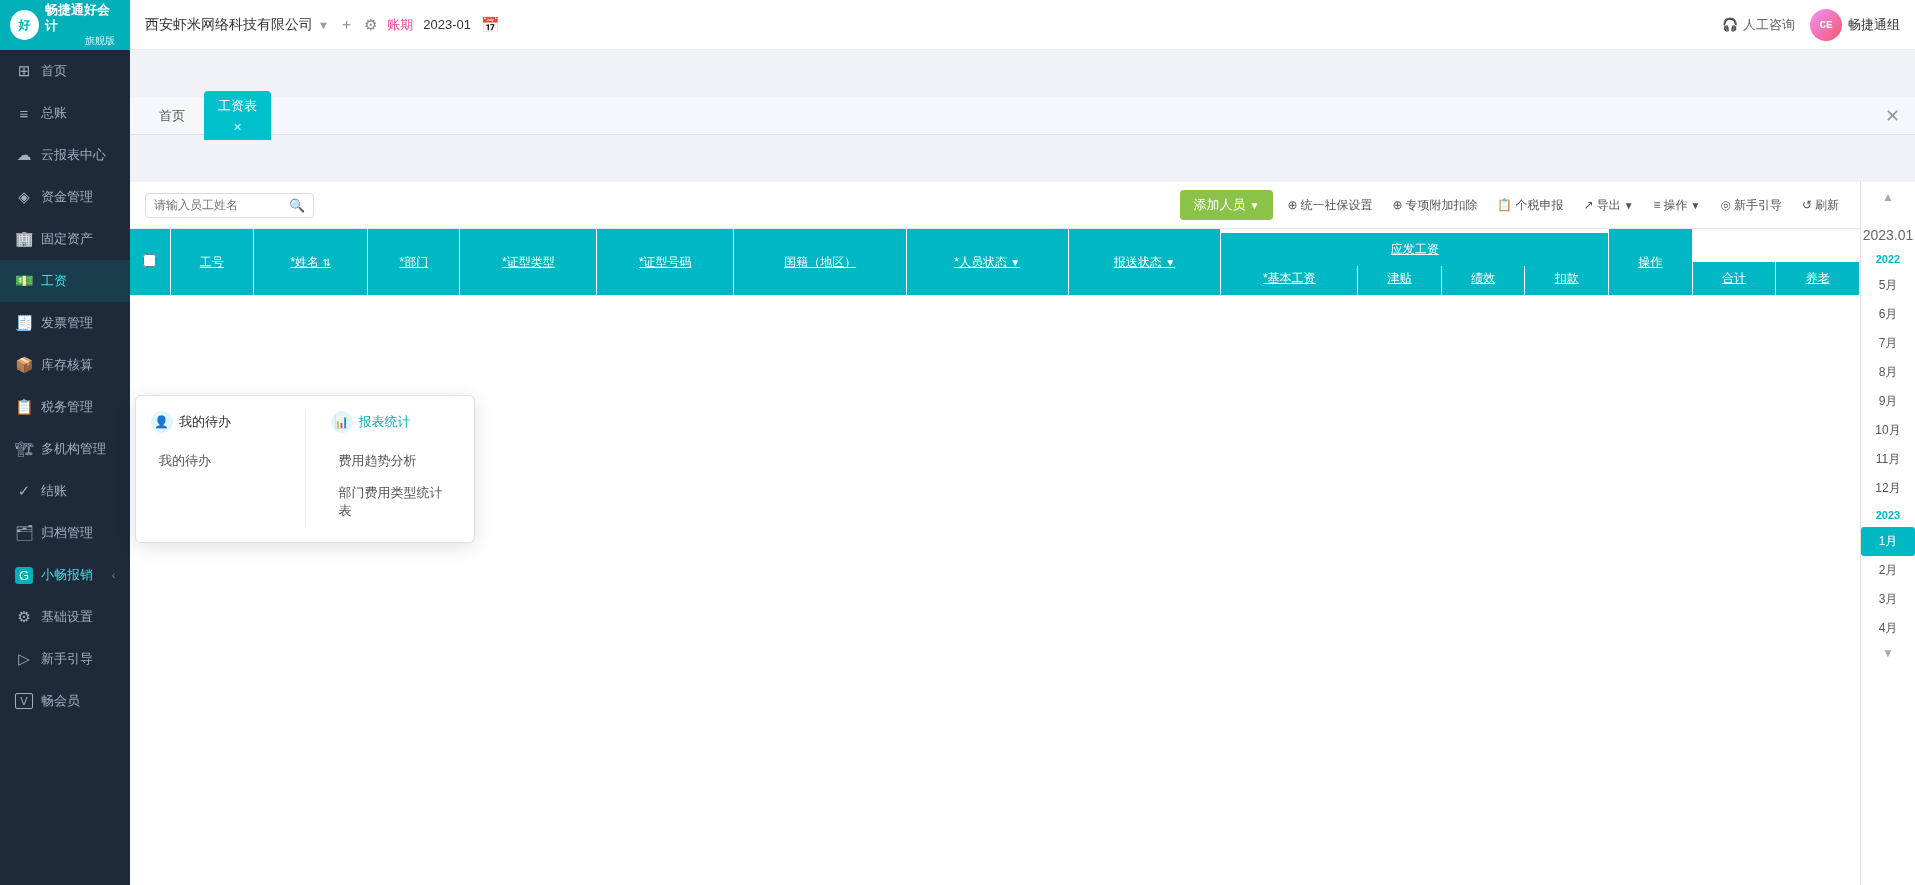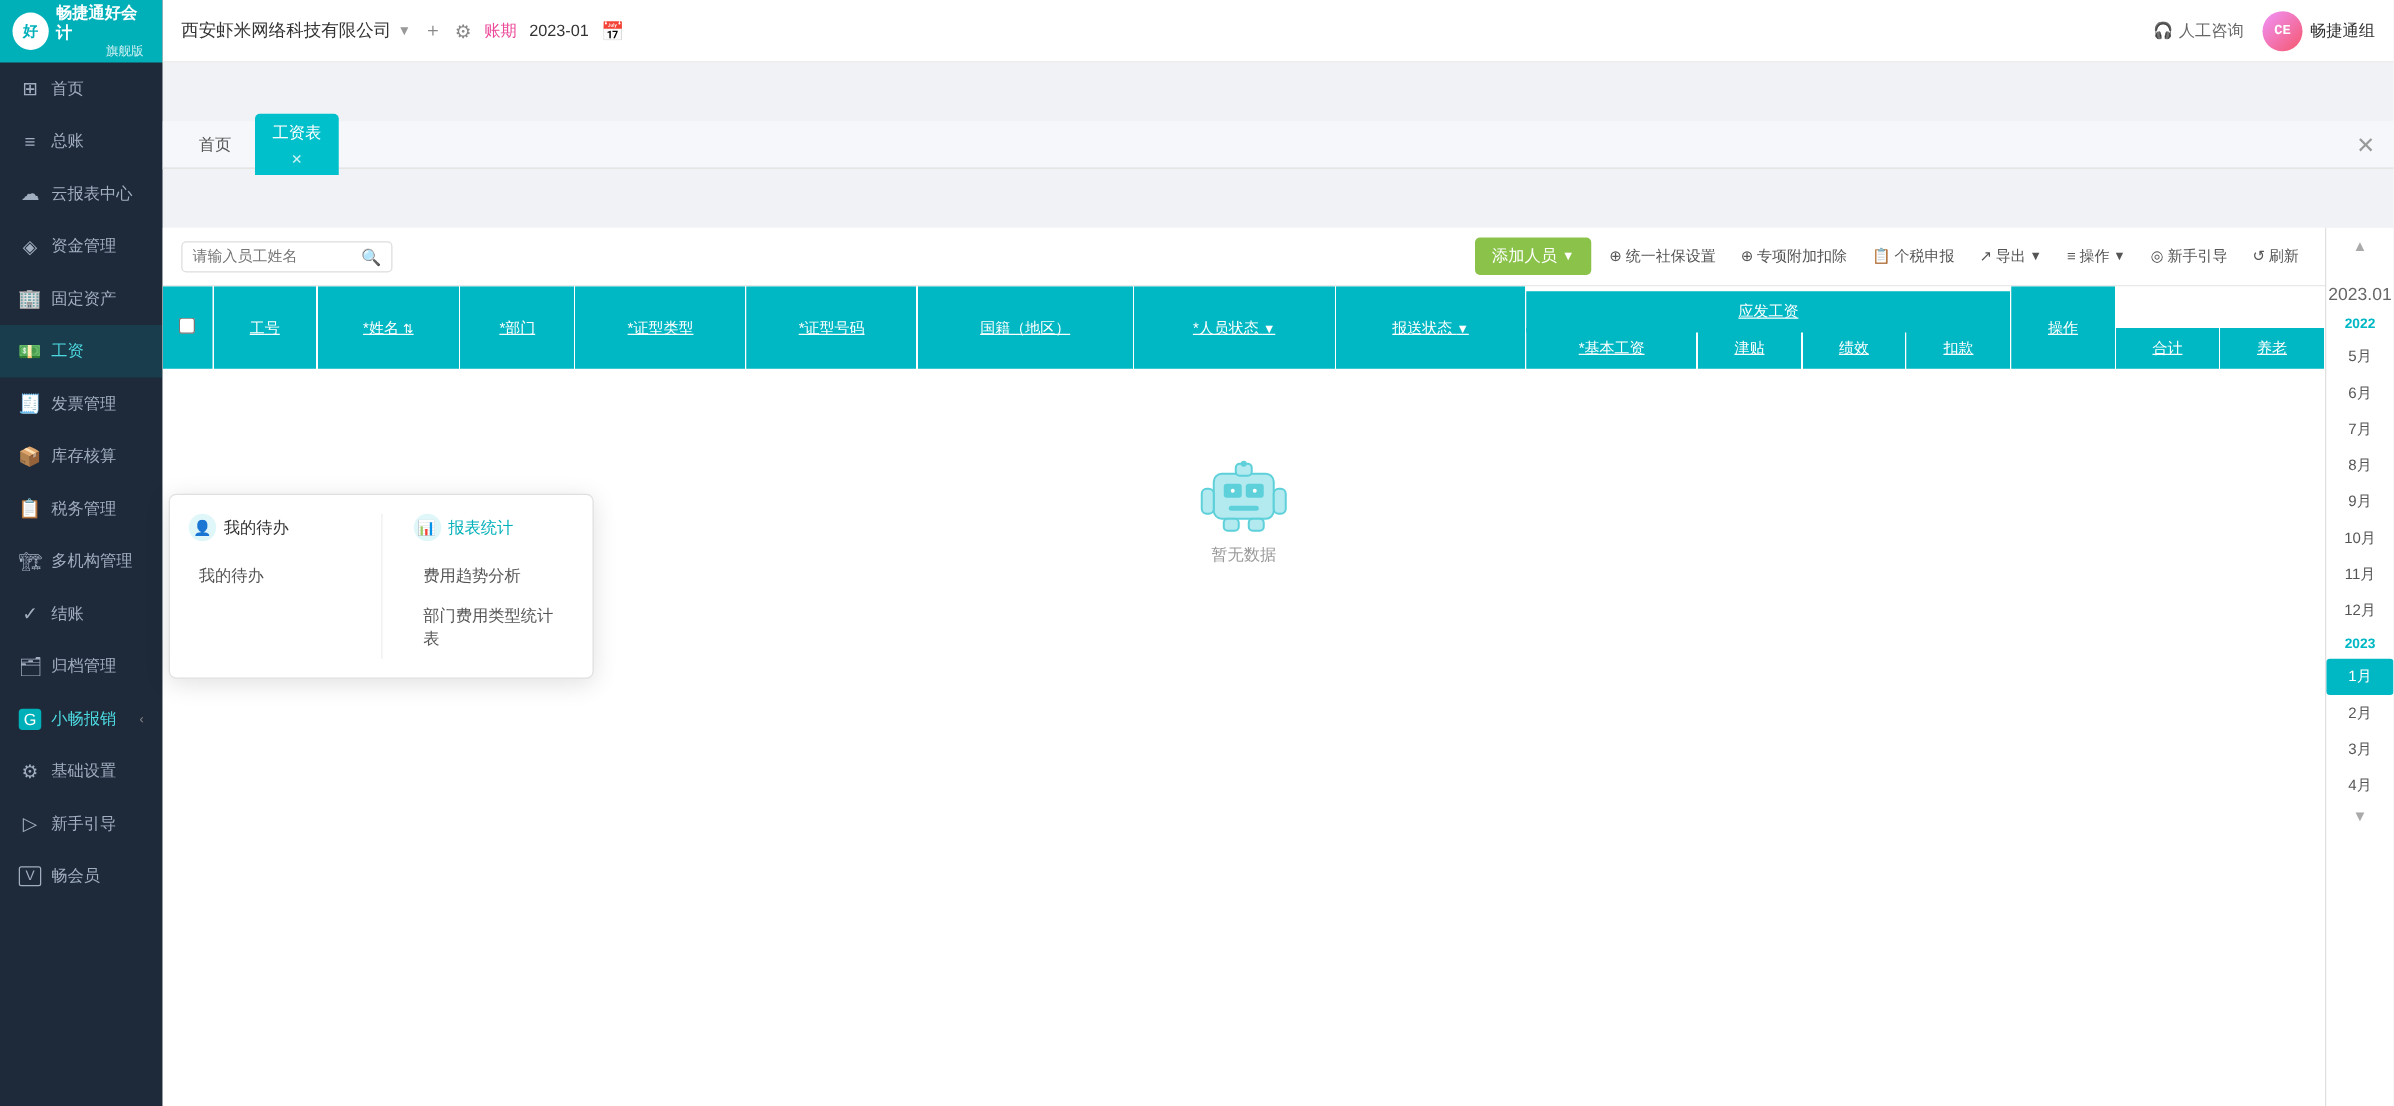--- a/index.html
+++ b/index.html
@@ -450,38 +450,20 @@
                 <th>津贴</th>
                 <th>绩效</th>
                 <th>扣款</th>
                 <th>合计</th>
                 <th>养老</th>
               </tr>
             </thead>
             <tbody>
             </tbody>
           </table>
-          <div class="empty-area">
-            <svg class="robot-svg" viewBox="0 0 100 100" xmlns="http://www.w3.org/2000/svg">
-              <rect x="20" y="30" width="60" height="45" rx="8" fill="#b2eaf0" stroke="#5dd0da" stroke-width="2"></rect>
-              <rect x="30" y="40" width="18" height="14" rx="3" fill="#5dd0da"></rect>
-              <rect x="52" y="40" width="18" height="14" rx="3" fill="#5dd0da"></rect>
-              <rect x="35" y="62" width="30" height="5" rx="2.5" fill="#5dd0da"></rect>
-              <rect x="42" y="20" width="16" height="12" rx="4" fill="#b2eaf0" stroke="#5dd0da" stroke-width="2"></rect>
-              <circle cx="50" cy="20" r="3" fill="#5dd0da"></circle>
-              <rect x="8" y="45" width="12" height="25" rx="5" fill="#b2eaf0" stroke="#5dd0da" stroke-width="2"></rect>
-              <rect x="80" y="45" width="12" height="25" rx="5" fill="#b2eaf0" stroke="#5dd0da" stroke-width="2"></rect>
-              <rect x="30" y="75" width="15" height="12" rx="4" fill="#b2eaf0" stroke="#5dd0da" stroke-width="2"></rect>
-              <rect x="55" y="75" width="15" height="12" rx="4" fill="#b2eaf0" stroke="#5dd0da" stroke-width="2"></rect>
-
-              <circle cx="39" cy="47" r="2" fill="white"></circle>
-              <circle cx="61" cy="47" r="2" fill="white"></circle>
-            </svg>
-            <div class="empty-text">暂无数据</div>
-          </div>
         </div>
       </div>
     </div>
 
     <div class="month-panel">
       <div class="month-scroll-btn">▲</div>
       <div class="month-panel-header">2023.01</div>
       <div class="month-item year-label">2022</div>
       <div class="month-item">5月</div>
       <div class="month-item">6月</div>

